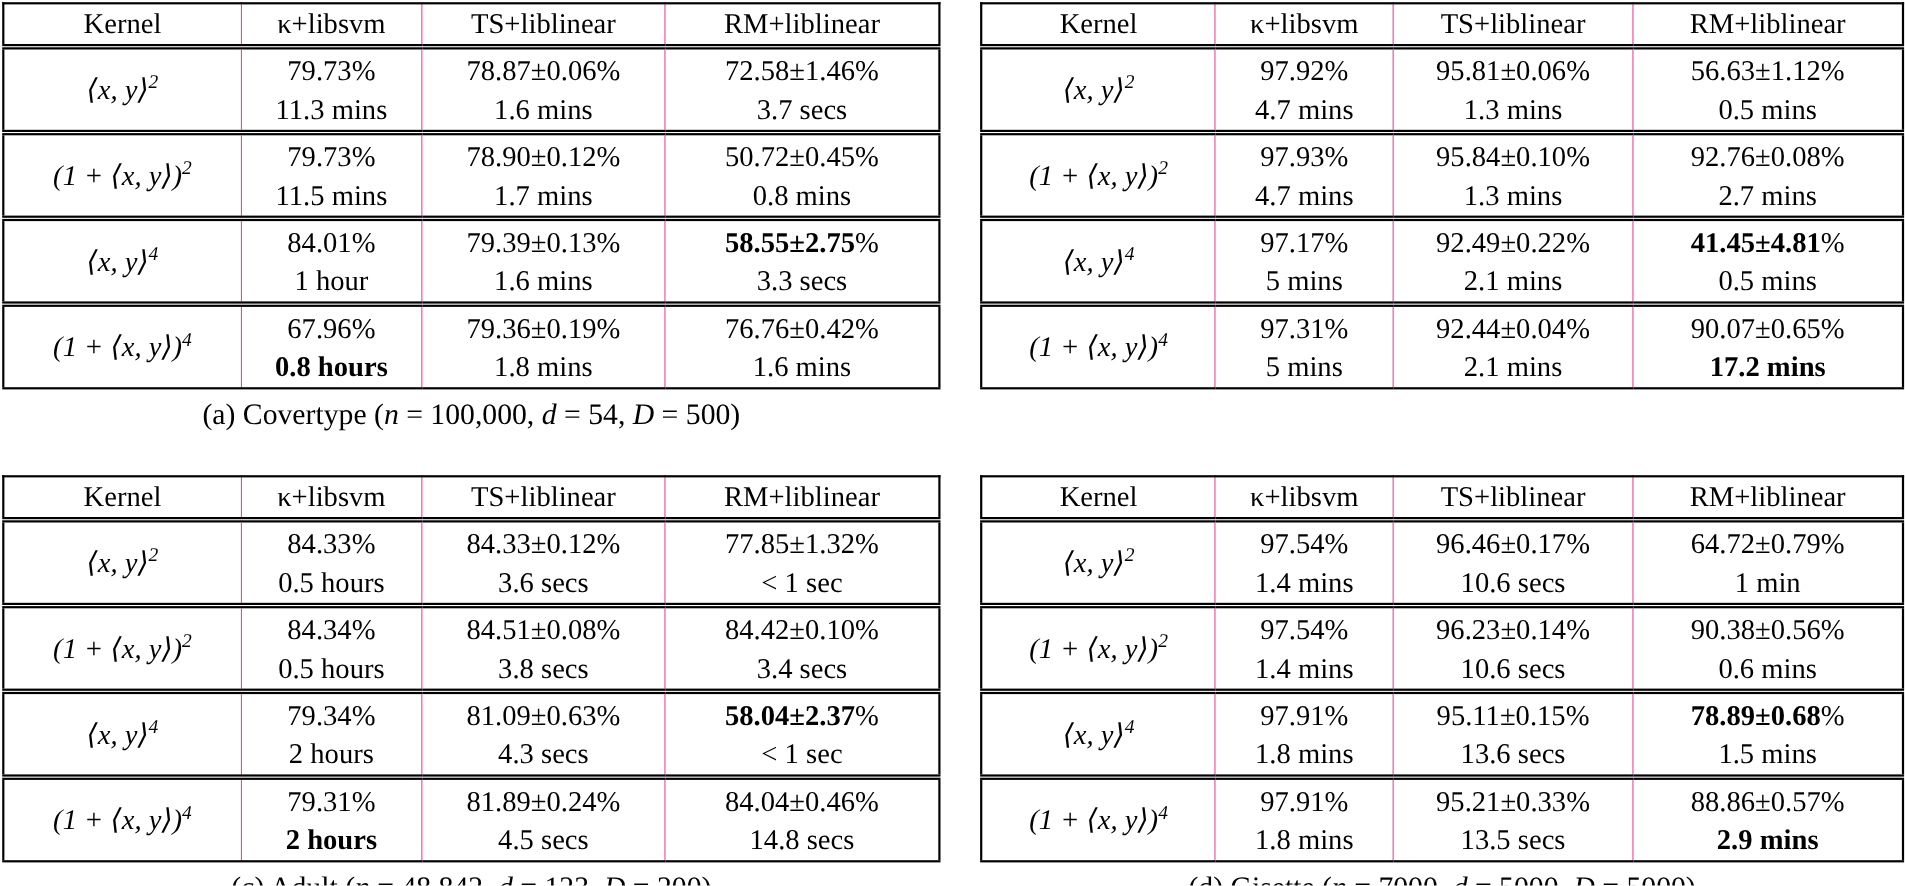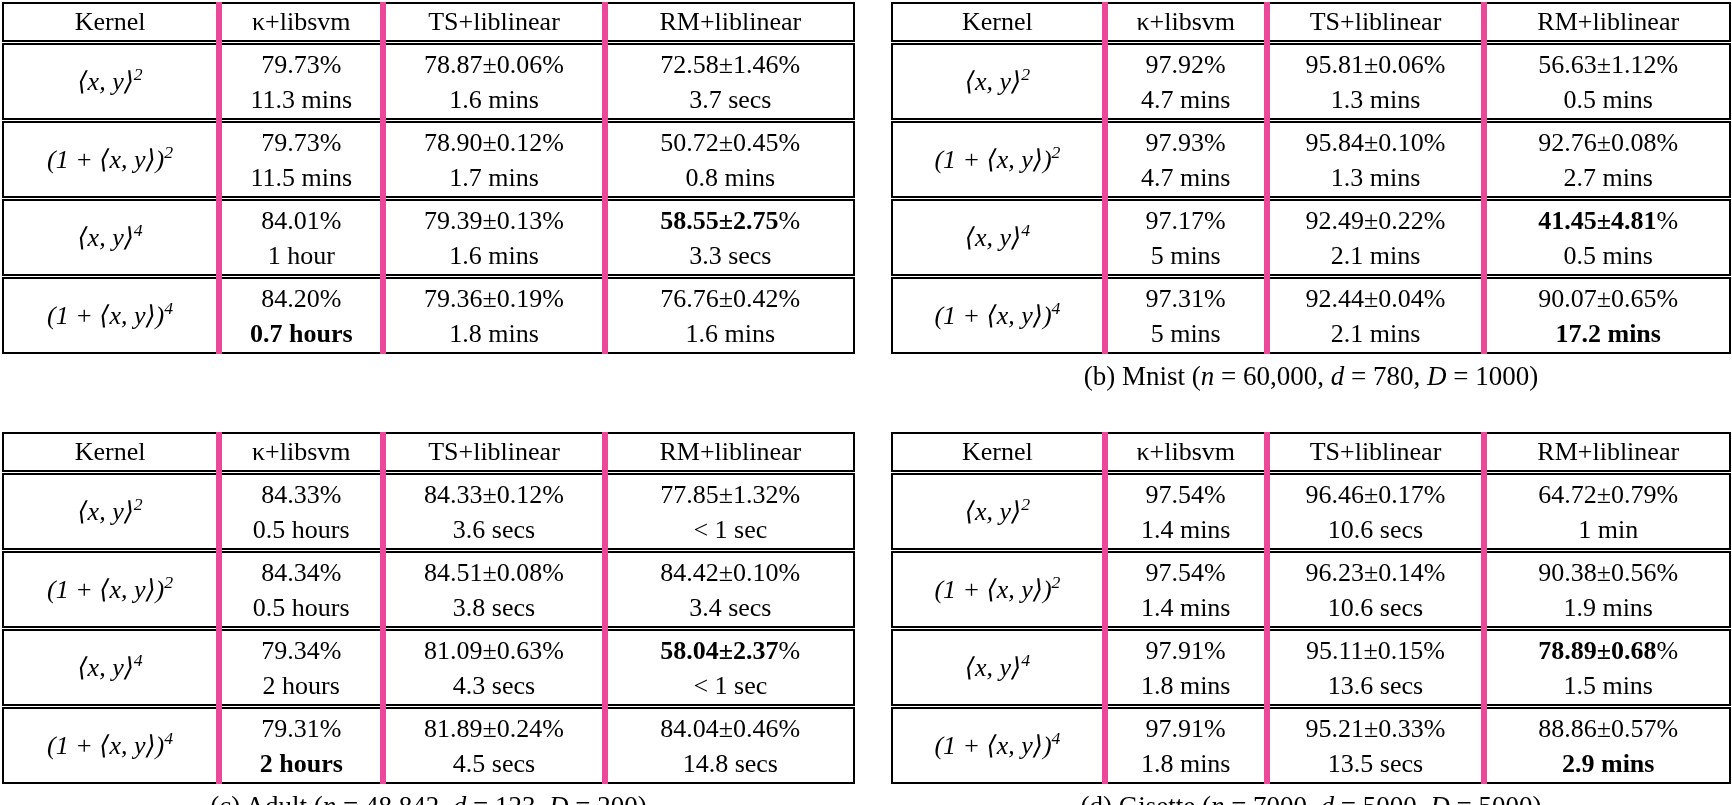--- a/index.html
+++ b/index.html
@@ -35,21 +35,21 @@
 
   th {
     font-weight: 400;
     font-size: 26px;
     height: 36px;
     border-bottom: 5px double #000;
     padding: 0 4px;
     text-align: center;
     vertical-align: middle;
   }
-  th + th, td + td { border-left: 6px solid #ec4899; }
+  th + th, td + td { border-left: 1px solid #ec4899; }
   td {
     height: 73px;
     text-align: center;
     vertical-align: middle;
     font-size: 26px;
     padding: 0 4px;
     border-bottom: 5px double #000;
   }
   tbody tr:last-child td { border-bottom: 2px solid #000; }
   td .acc, td .time { line-height: 35px; }
@@ -133,34 +133,35 @@
                 <div class="time">1.6 mins</div>
               </td>
               <td>
                 <div class="acc bold"><span>58.55±2.75</span><span class="pct">%</span></div>
                 <div class="time">3.3 secs</div>
               </td>
             </tr>
             <tr>
               <td class="kernel"><span class="math">(1 + ⟨x, y⟩)</span><sup>4</sup></td>
               <td>
-                <div class="acc"><span>84.20</span><span class="pct">%</span></div>
-                <div class="time bold">0.7 hours</div>
+                <div class="acc"><span>67.96</span><span class="pct">%</span></div>
+                <div class="time bold">0.8 hours</div>
               </td>
               <td>
                 <div class="acc"><span>79.36±0.19</span><span class="pct">%</span></div>
                 <div class="time">1.8 mins</div>
               </td>
               <td>
                 <div class="acc"><span>76.76±0.42</span><span class="pct">%</span></div>
                 <div class="time">1.6 mins</div>
               </td>
             </tr>
           </tbody>
       </table>
+      <div class="caption"><span>(a) Covertype (</span><span class="it">n</span><span> = 100,000, </span><span class="it">d</span><span> = 54, </span><span class="it">D</span><span> = 500)</span></div>
     </div>
     <div class="panel right">
       <table class="results">
         <colgroup>
             <col class="c-kernel">
             <col class="c-ksvm">
             <col class="c-ts">
             <col class="c-rm">
           </colgroup>
         <thead>
@@ -227,21 +228,20 @@
                 <div class="acc"><span>92.44±0.04</span><span class="pct">%</span></div>
                 <div class="time">2.1 mins</div>
               </td>
               <td>
                 <div class="acc"><span>90.07±0.65</span><span class="pct">%</span></div>
                 <div class="time bold">17.2 mins</div>
               </td>
             </tr>
           </tbody>
       </table>
-      <div class="caption"><span>(b) Mnist (</span><span class="it">n</span><span> = 60,000, </span><span class="it">d</span><span> = 780, </span><span class="it">D</span><span> = 1000)</span></div>
     </div>
   </div>
   <div class="row">
     <div class="panel left">
       <table class="results">
         <colgroup>
             <col class="c-kernel">
             <col class="c-ksvm">
             <col class="c-ts">
             <col class="c-rm">
@@ -356,21 +356,21 @@
               <td>
                 <div class="acc"><span>97.54</span><span class="pct">%</span></div>
                 <div class="time">1.4 mins</div>
               </td>
               <td>
                 <div class="acc"><span>96.23±0.14</span><span class="pct">%</span></div>
                 <div class="time">10.6 secs</div>
               </td>
               <td>
                 <div class="acc"><span>90.38±0.56</span><span class="pct">%</span></div>
-                <div class="time">1.9 mins</div>
+                <div class="time">0.6 mins</div>
               </td>
             </tr>
             <tr>
               <td class="kernel"><span class="math">⟨x, y⟩</span><sup>4</sup></td>
               <td>
                 <div class="acc"><span>97.91</span><span class="pct">%</span></div>
                 <div class="time">1.8 mins</div>
               </td>
               <td>
                 <div class="acc"><span>95.11±0.15</span><span class="pct">%</span></div>

